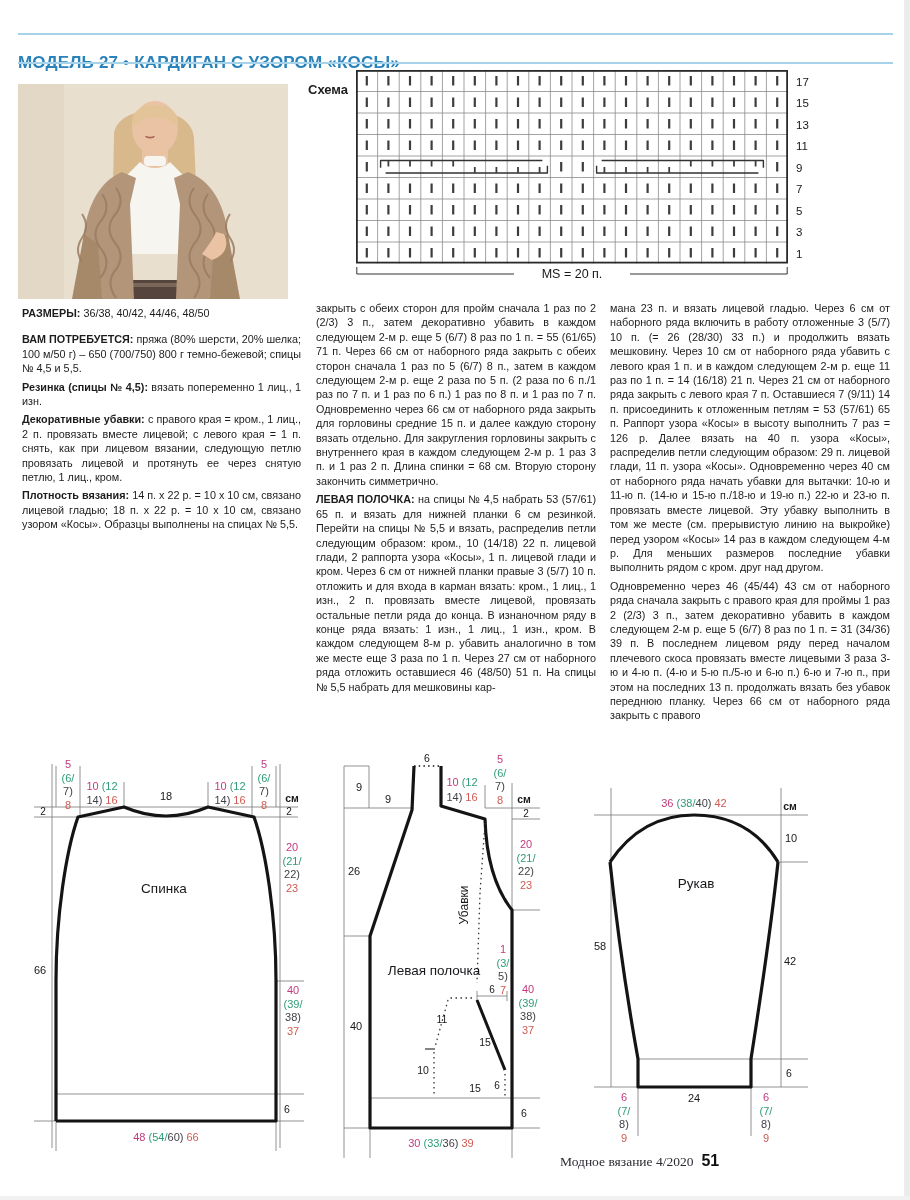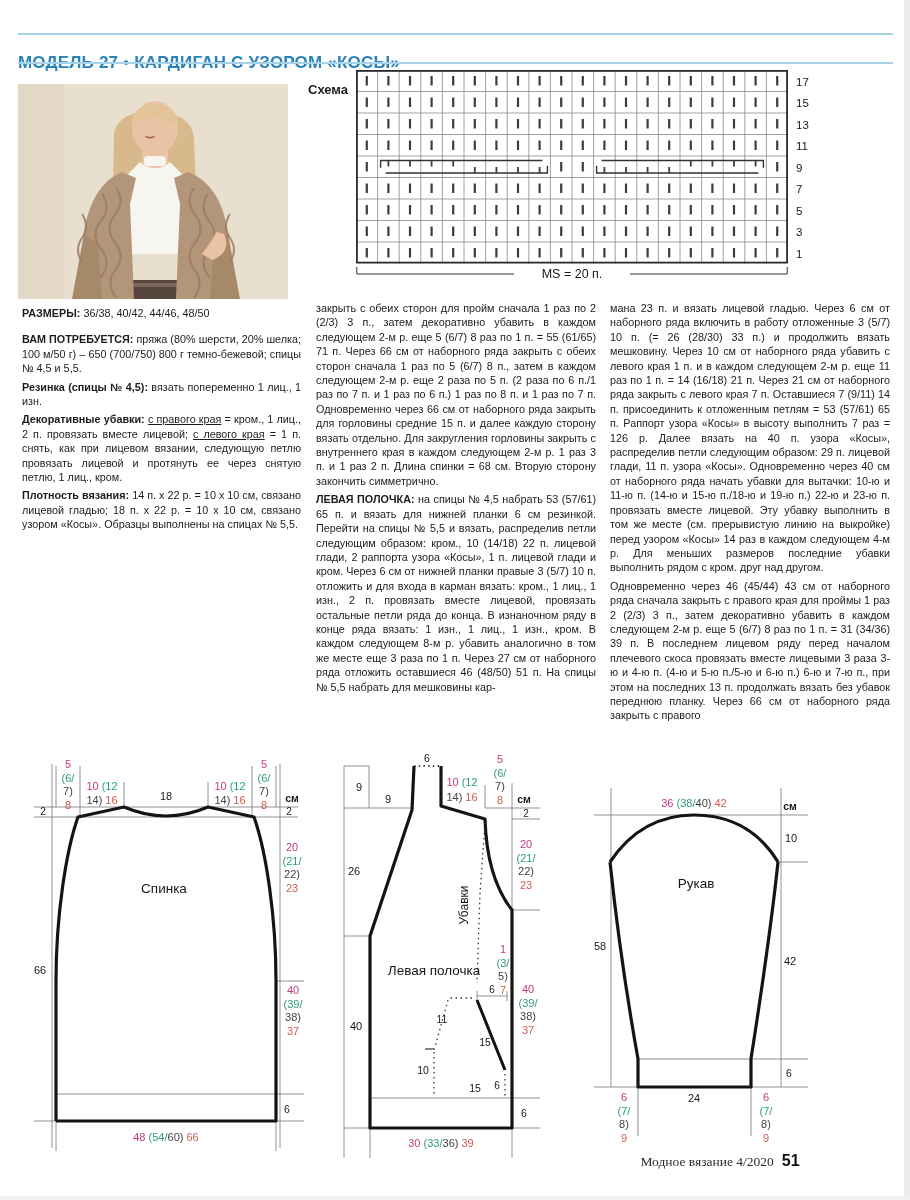--- a/index.html
+++ b/index.html
@@ -5,24 +5,24 @@
   html,body{margin:0;padding:0}
   body{width:910px;height:1200px;position:relative;background:#ffffff;
        font-family:"Liberation Sans",sans-serif;color:#1c1c1c;overflow:hidden}
   .abs{position:absolute}
   .rule{background:#a6d3ea;height:2px}
   .title{font-size:17px;font-weight:bold;color:#2a82ba;letter-spacing:.2px;white-space:nowrap}
   .textcol{font-size:10.8px;line-height:14.4px;text-align:justify;hyphens:none;overflow:hidden}
   .textcol p{margin:4px}
   .textcol p.gap{margin-top:12px}
   .textcol strong{font-weight:bold}
-  .ul{text-decoration:underline}
+  .ul{}
   .schema-label{font-size:13px;font-weight:bold}
   svg text{font-family:"Liberation Sans",sans-serif}
-  .footer{font-family:"Liberation Serif",serif;font-size:13.5px;color:#2c2c34;text-align:center}
+  .footer{font-family:"Liberation Serif",serif;font-size:13.5px;color:#2c2c34;text-align:left}
   .footer .pn{font-family:"Liberation Sans",sans-serif;font-weight:bold;font-size:16px;color:#111;margin-left:8px}
   .edge-r{right:0;top:0;width:6px;height:1200px;background:#ececec}
   .edge-b{left:0;bottom:0;width:910px;height:4px;background:#f1f1f1}
 </style>
 </head>
 <body>
 
 <div class="abs rule" style="left:18px;top:33px;width:875px"></div>
 <div class="abs title" style="left:18px;top:53px">МОДЕЛЬ 27 • КАРДИГАН С УЗОРОМ «КОСЫ»</div>
 <div class="abs rule" style="left:18px;top:62px;width:875px"></div>

